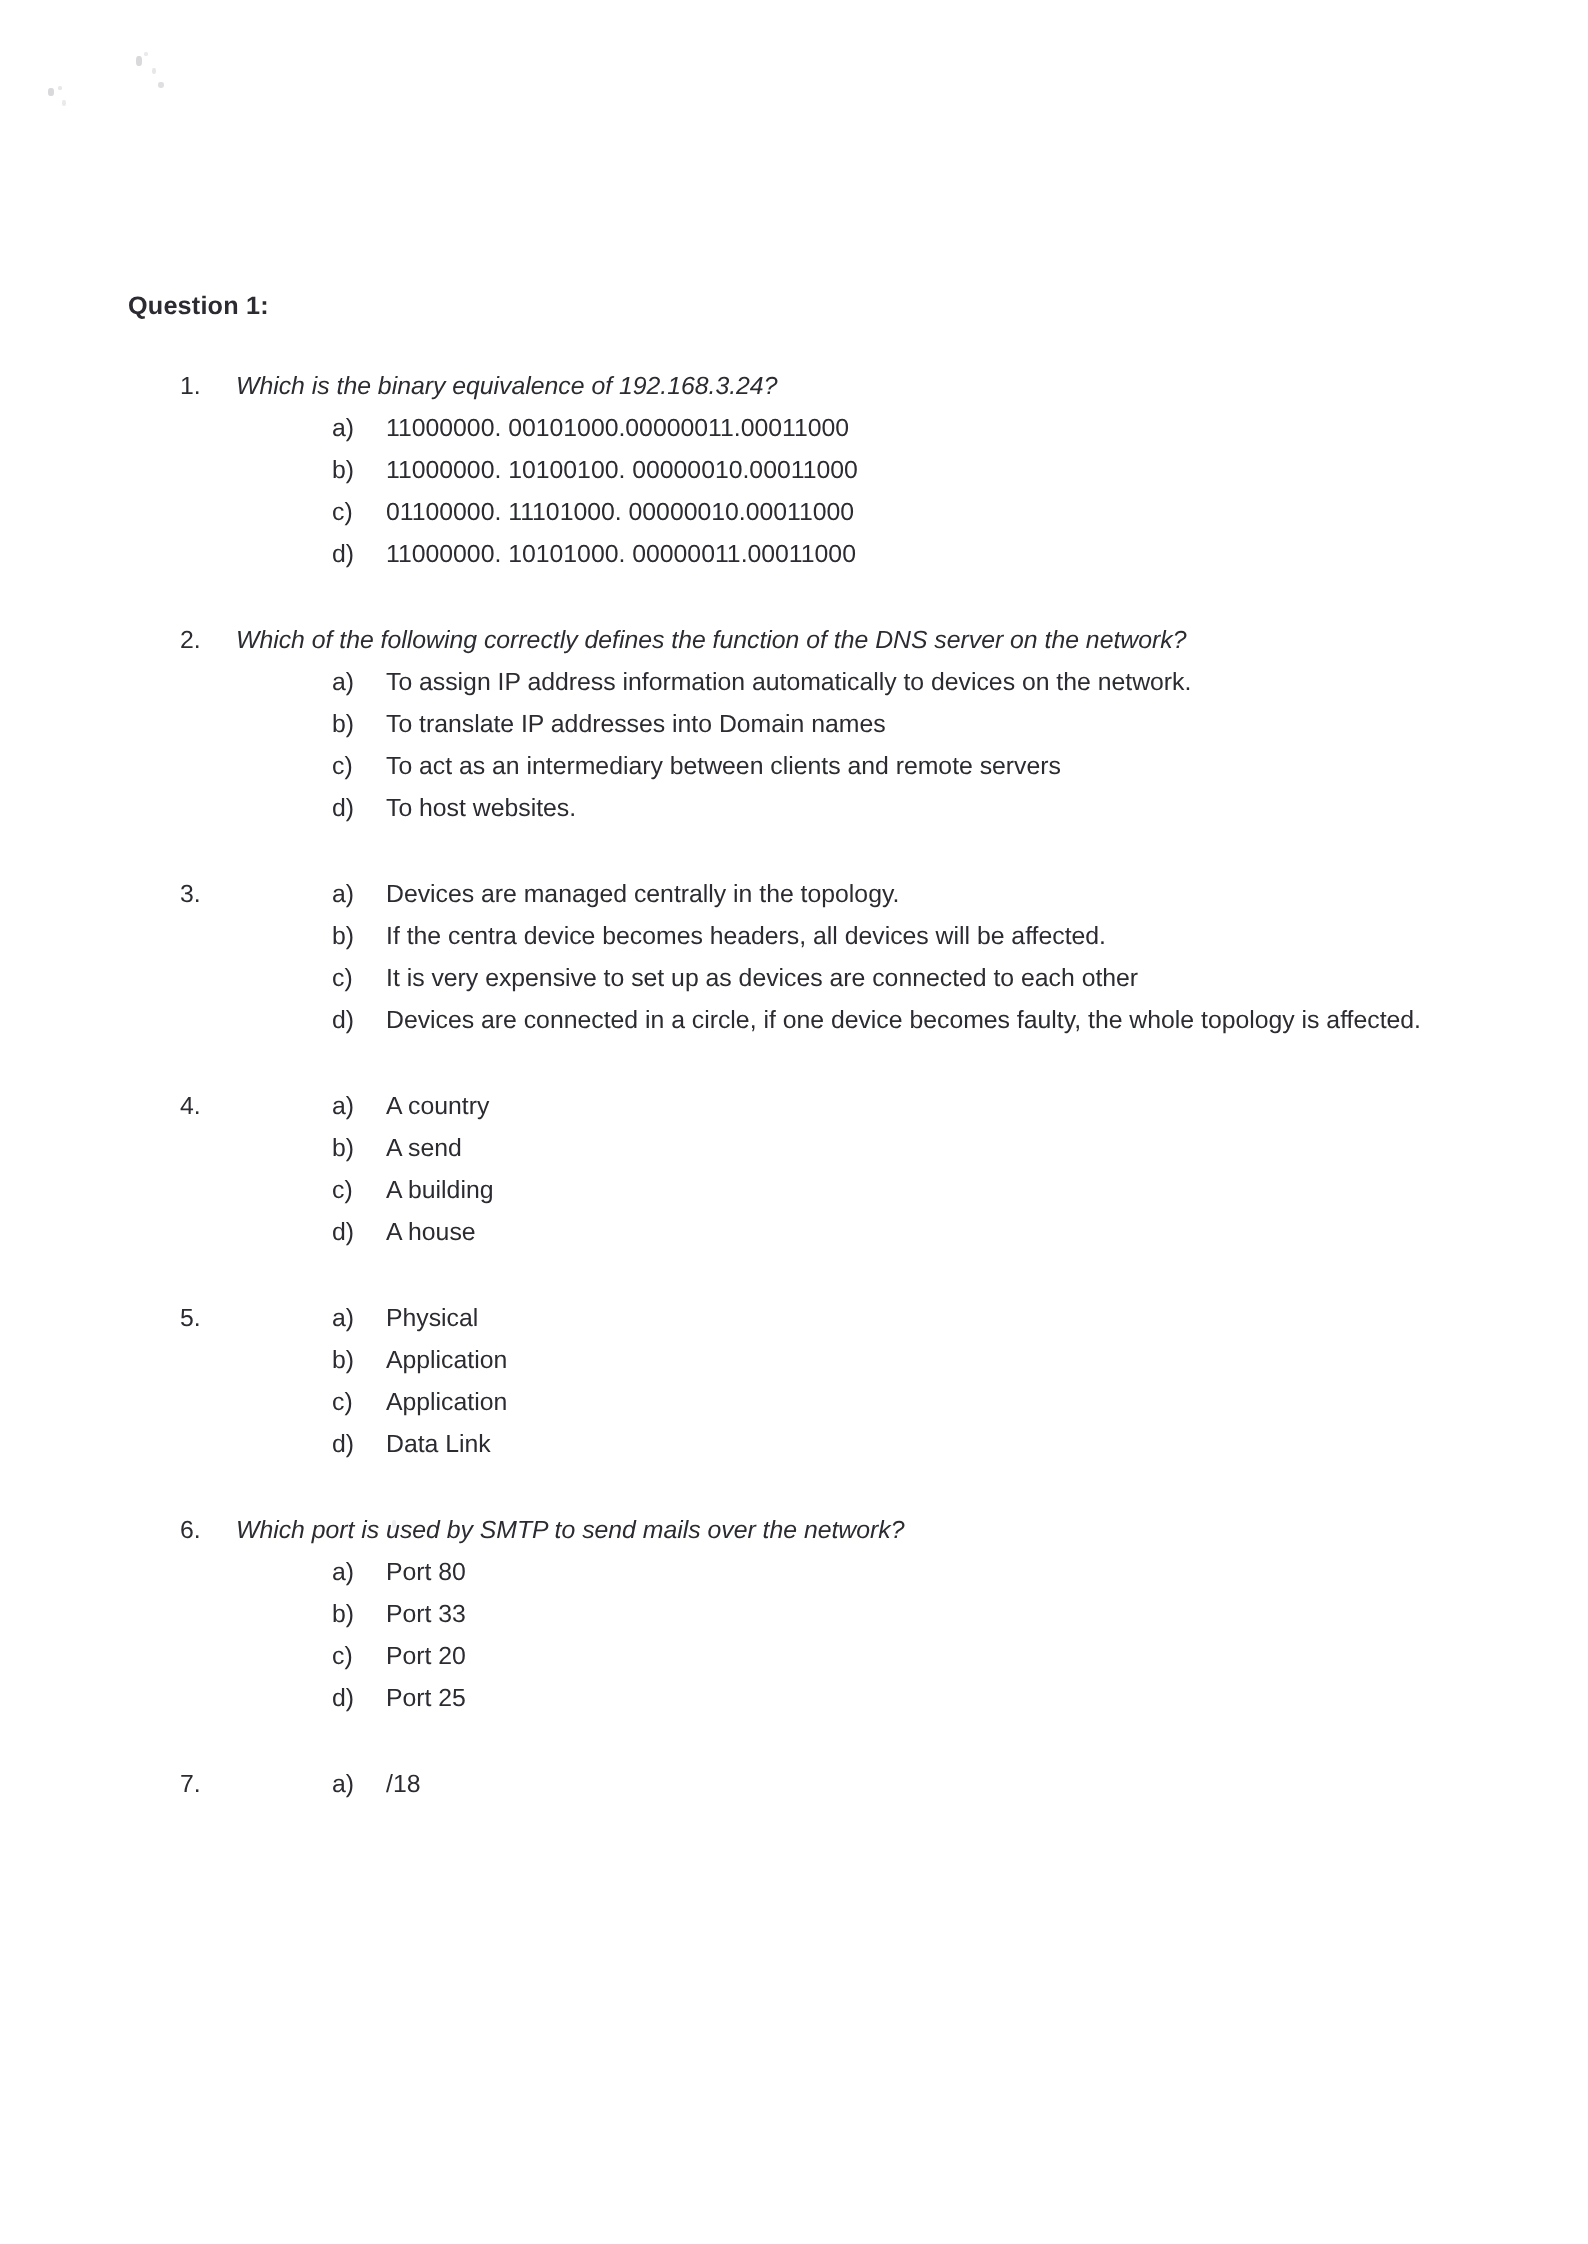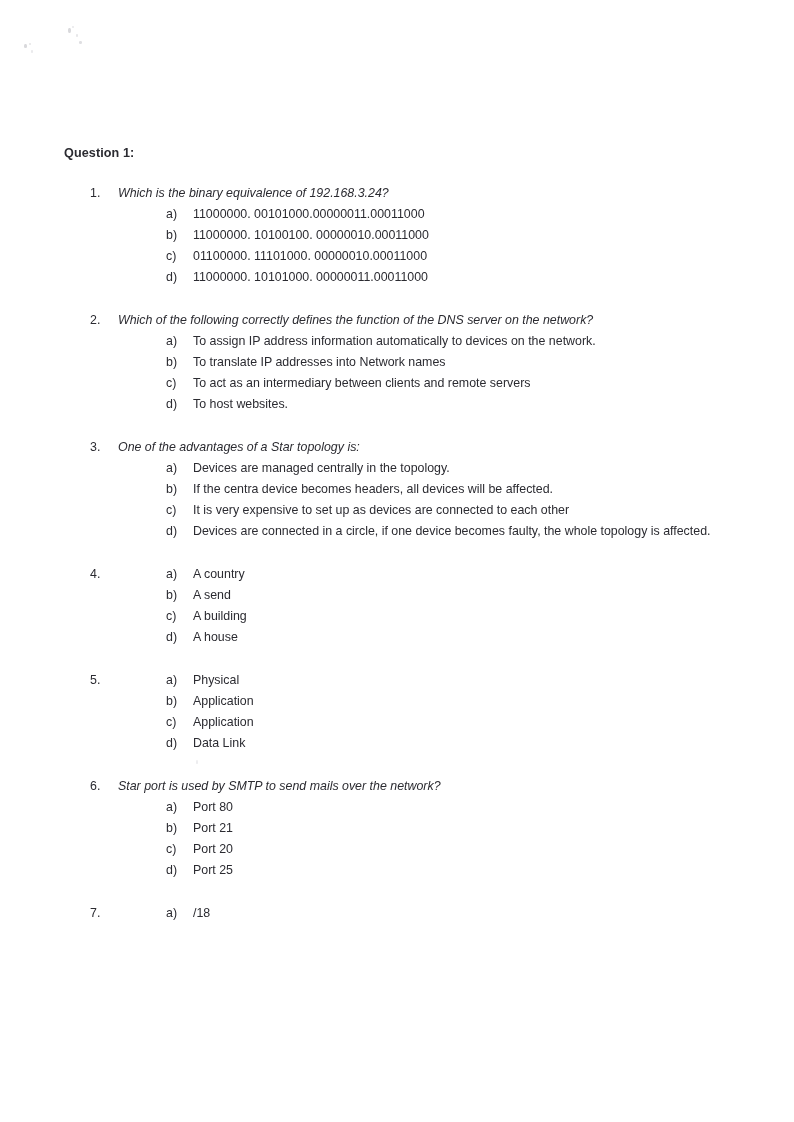--- a/index.html
+++ b/index.html
@@ -157,35 +157,34 @@
         <li class="q-item">
           <span class="q-num">2.</span>
           <p class="q-text">Which of the following correctly defines the function of the DNS server on the network?</p>
           <ol class="opt-list">
             <li class="opt-item">
               <span class="opt-letter">a)</span>
               <span class="opt-text">To assign IP address information automatically to devices on the network.</span>
             </li>
             <li class="opt-item">
               <span class="opt-letter">b)</span>
-              <span class="opt-text">To translate IP addresses into Network names</span>
+              <span class="opt-text">To translate IP addresses into Domain names</span>
             </li>
             <li class="opt-item">
               <span class="opt-letter">c)</span>
               <span class="opt-text">To act as an intermediary between clients and remote servers</span>
             </li>
             <li class="opt-item">
               <span class="opt-letter">d)</span>
               <span class="opt-text">To host websites.</span>
             </li>
           </ol>
         </li>
         <li class="q-item">
           <span class="q-num">3.</span>
-          <p class="q-text">One of the advantages of a Star topology is:</p>
           <ol class="opt-list">
             <li class="opt-item">
               <span class="opt-letter">a)</span>
               <span class="opt-text">Devices are managed centrally in the topology.</span>
             </li>
             <li class="opt-item">
               <span class="opt-letter">b)</span>
               <span class="opt-text">If the centra device becomes headers, all devices will be affected.</span>
             </li>
             <li class="opt-item">
@@ -235,29 +234,29 @@
               <span class="opt-text">Application</span>
             </li>
             <li class="opt-item">
               <span class="opt-letter">d)</span>
               <span class="opt-text">Data Link</span>
             </li>
           </ol>
         </li>
         <li class="q-item">
           <span class="q-num">6.</span>
-          <p class="q-text">Star port is used by SMTP to send mails over the network?</p>
+          <p class="q-text">Which port is used by SMTP to send mails over the network?</p>
           <ol class="opt-list">
             <li class="opt-item">
               <span class="opt-letter">a)</span>
               <span class="opt-text">Port 80</span>
             </li>
             <li class="opt-item">
               <span class="opt-letter">b)</span>
-              <span class="opt-text">Port 21</span>
+              <span class="opt-text">Port 33</span>
             </li>
             <li class="opt-item">
               <span class="opt-letter">c)</span>
               <span class="opt-text">Port 20</span>
             </li>
             <li class="opt-item">
               <span class="opt-letter">d)</span>
               <span class="opt-text">Port 25</span>
             </li>
           </ol>

